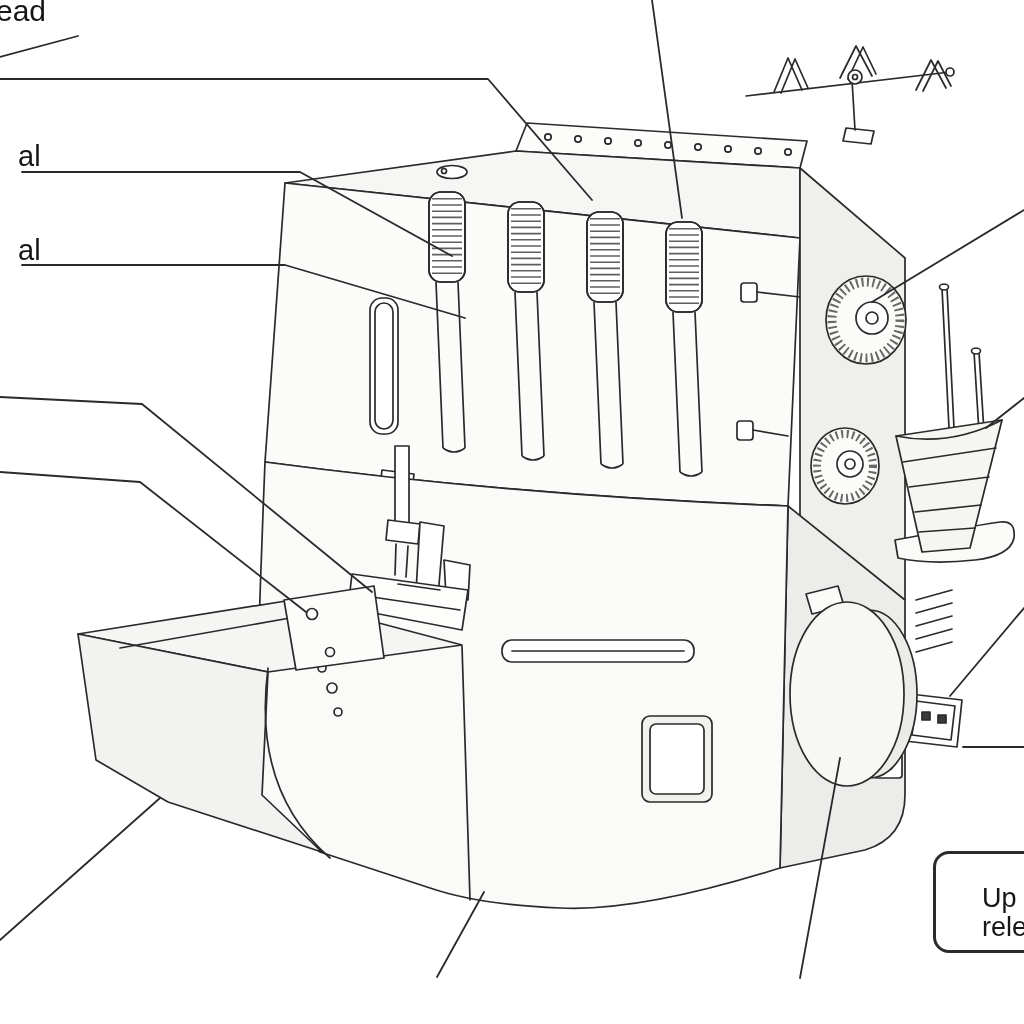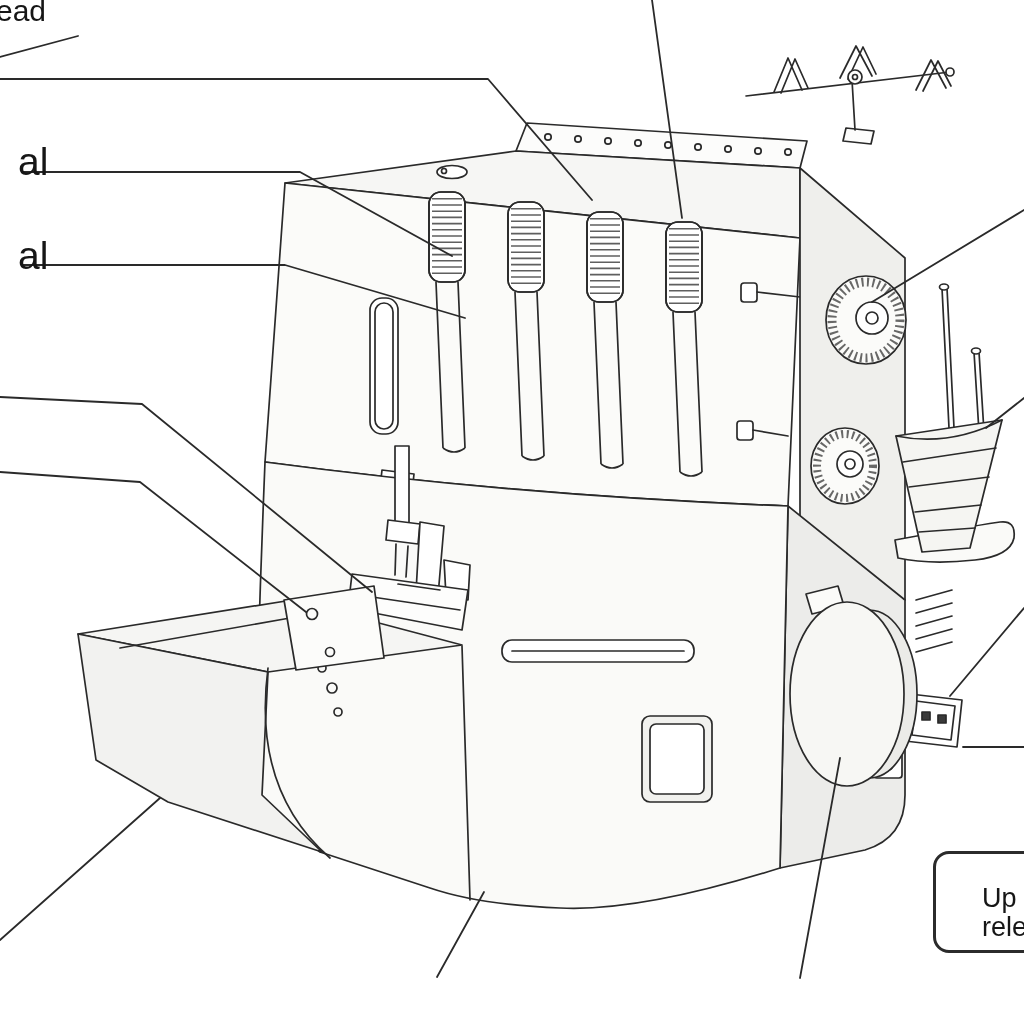--- a/index.html
+++ b/index.html
@@ -3,21 +3,21 @@
 <meta charset="utf-8">
 <style>
   html,body{margin:0;padding:0;}
   body{
     width:1024px;height:1024px;overflow:hidden;background:#ffffff;
     font-family:"Liberation Sans", sans-serif;color:#1f1f1f;
   }
   .stage{position:relative;width:862px;height:1024px;background:#ffffff;}
   .stage svg{position:absolute;left:0;top:0;}
   .lbl{
-    position:absolute;font-size:39px;color:#161616;white-space:nowrap;
+    position:absolute;font-size:29px;color:#161616;white-space:nowrap;
     font-family:"Liberation Sans", sans-serif;
   }
   .lbl-ead{left:-4px;top:-6px;font-size:30px;}
   .lbl-al1{left:18px;top:140px;}
   .lbl-al2{left:18px;top:234px;}
   .release-box{
     position:absolute;left:933px;top:851px;width:130px;height:102px;
     border:3px solid #2b2b2b;border-radius:16px;background:#ffffff;
     box-sizing:border-box;padding:30px 0 0 46px;line-height:1.08;
     font-size:27px;color:#161616;

